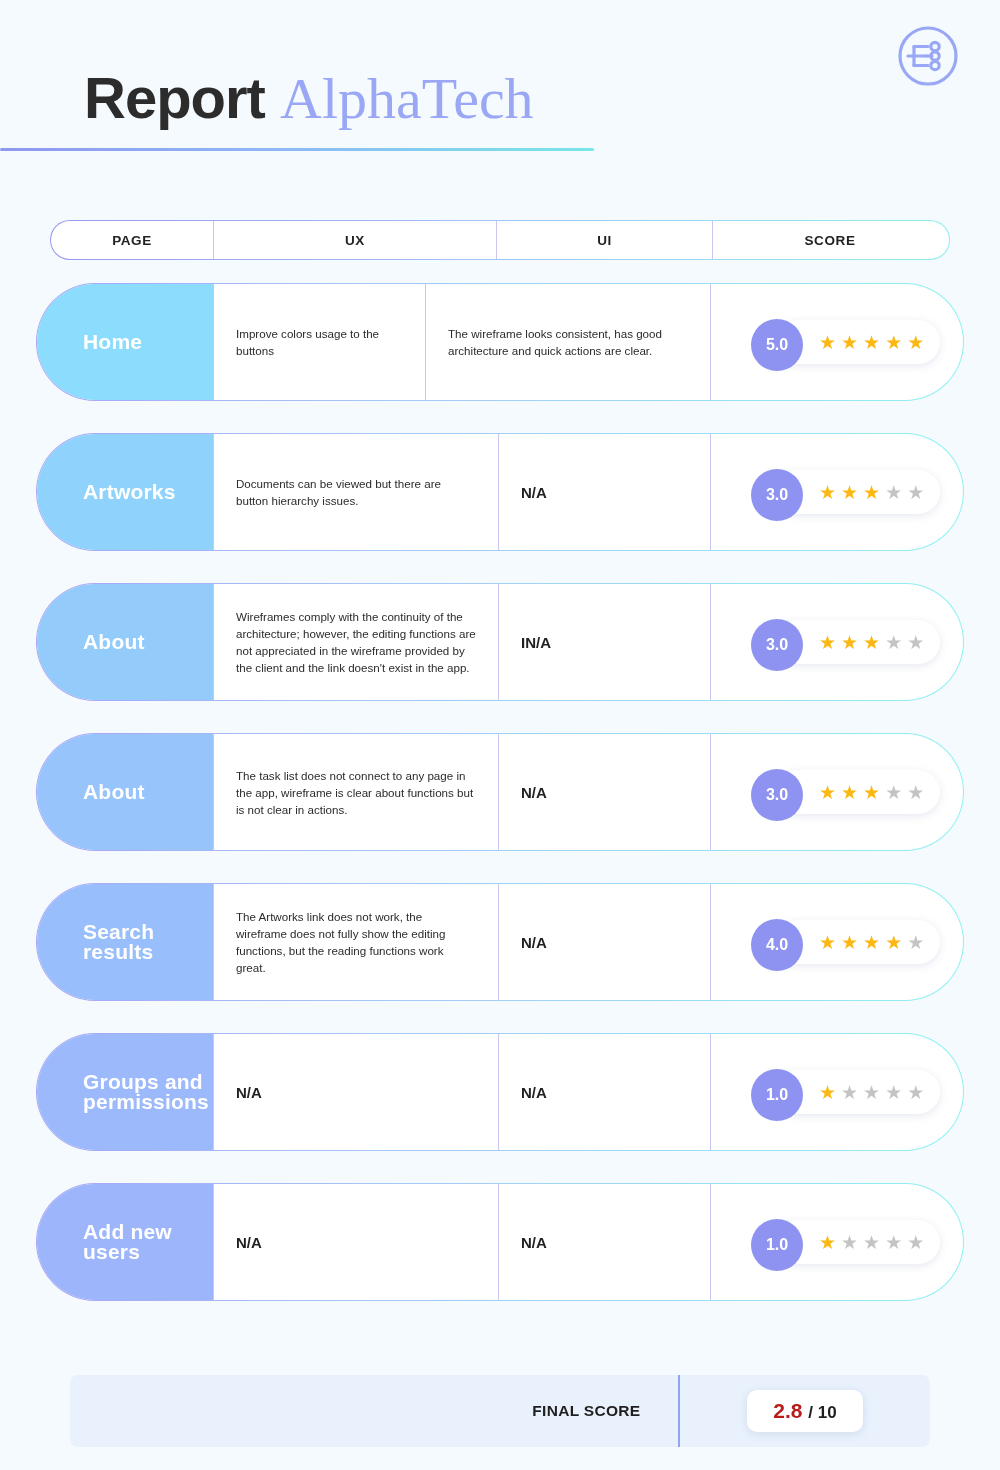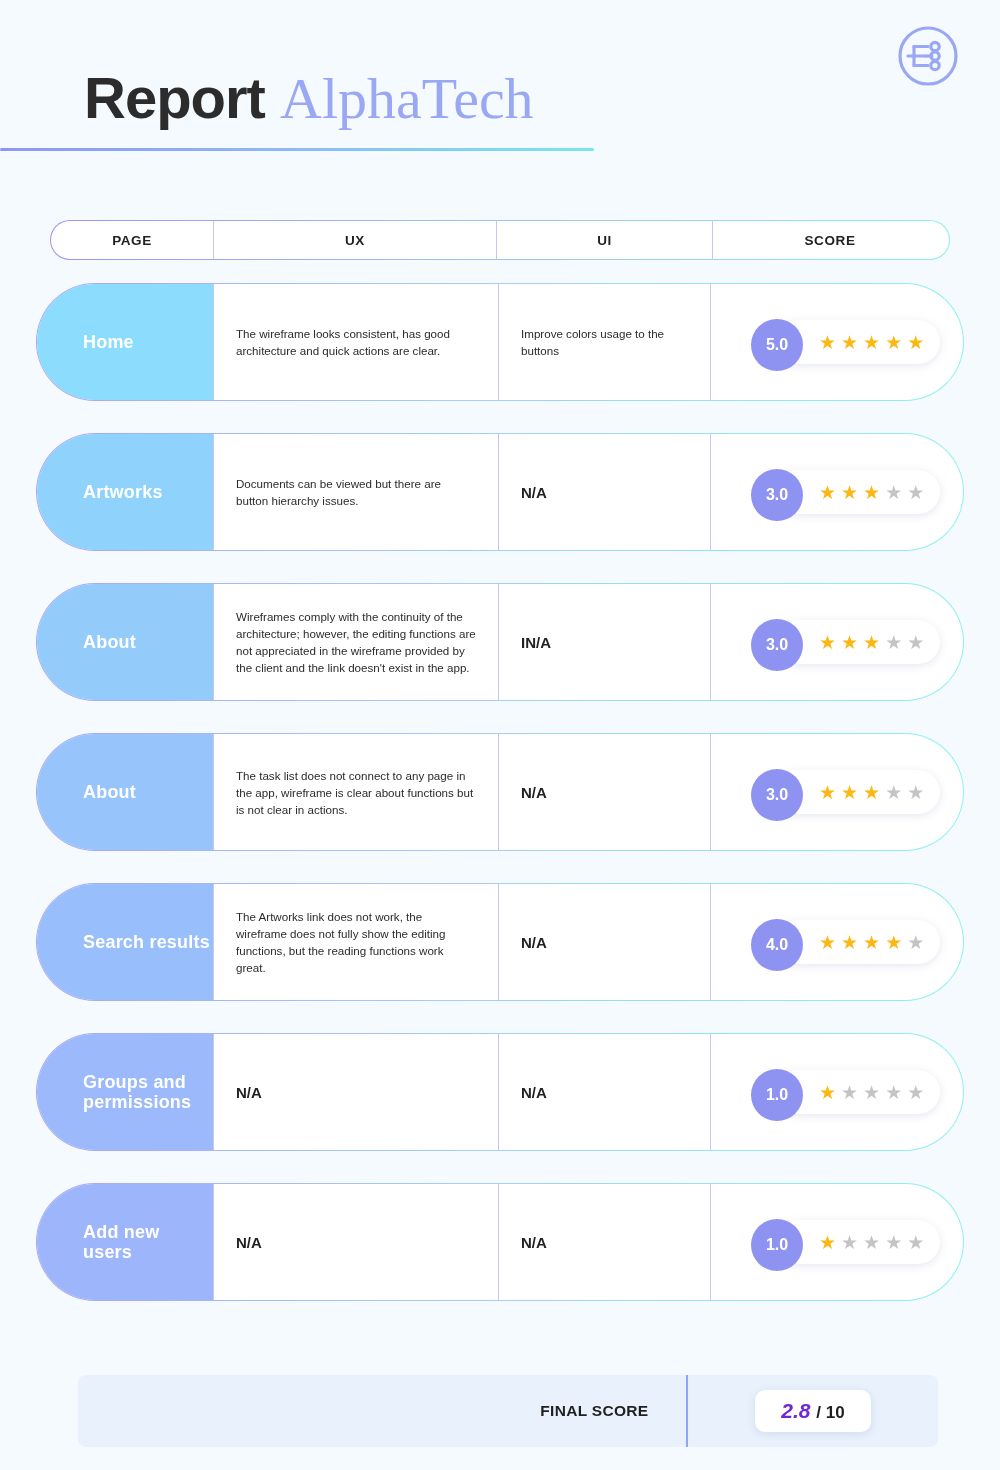--- a/index.html
+++ b/index.html
@@ -117,21 +117,21 @@
     overflow: hidden;
   }
 
   .cell-page {
     width: 176px;
     flex: 0 0 176px;
     display: flex;
     align-items: center;
     padding-left: 46px;
     color: #FFFFFF;
-    font-size: 18px;
+    font-size: 21px;
     font-weight: 700;
     line-height: 20px;
     letter-spacing: 0.2px;
   }
 
   .cell-text {
     display: flex;
     align-items: center;
     padding: 0 22px;
     font-size: 11.6px;
@@ -185,21 +185,21 @@
     justify-content: center;
     z-index: 2;
   }
   .star { font-size: 19px; line-height: 1; }
   .star.on  { color: #FBB713; }
   .star.off { color: #C4C4C4; }
 
   
   .footer {
     position: absolute;
-    left: 78px;
+    left: 70px;
     top: 1375px;
     width: 860px;
     height: 72px;
     background: #E8F1FC;
     border-radius: 8px;
     display: flex;
     align-items: center;
     text-align: right;
   }
   .footer-spacer { flex: 1 1 auto; }
@@ -223,21 +223,21 @@
   }
   .final-pill {
     background: #FFFFFF;
     border-radius: 10px;
     padding: 9px 26px;
     box-shadow: 0 2px 9px rgba(100,110,160,0.16);
     font-size: 21px;
     font-weight: 700;
     white-space: nowrap;
   }
-  .final-value { color: #6d28d9; font-style: italic; }
+  .final-value { color: #b91c1c; }
   .final-of    { color: #1F1F1F; font-size: 17px; }
 </style>
 </head>
 <body>
 
 <div class="header">
 
   <div class="page-title">
     <span class="title-main">Report</span>
     <span class="title-brand">AlphaTech</span>
@@ -263,22 +263,22 @@
 <div class="table-head">
   <div class="th col-page">PAGE</div>
   <div class="th col-ux">UX</div>
   <div class="th col-ui">UI</div>
   <div class="th col-score">SCORE</div>
 </div>
 
 <div class="rows" id="rows-container">
     <div class="row">
       <div class="cell-page" style="background: rgb(139, 220, 253);">Home</div>
+      <div class="cell-text cell-ui">Improve colors usage to the buttons</div>
       <div class="cell-text cell-ux">The wireframe looks consistent, has good architecture and quick actions are clear.</div>
-      <div class="cell-text cell-ui">Improve colors usage to the buttons</div>
       <div class="cell-score">
         <div class="score-widget">
           <div class="score-circle">5.0</div>
           <div class="stars-pill">
             <span class="star on">★</span>
             <span class="star on">★</span>
             <span class="star on">★</span>
             <span class="star on">★</span>
             <span class="star on">★</span>
           </div>

